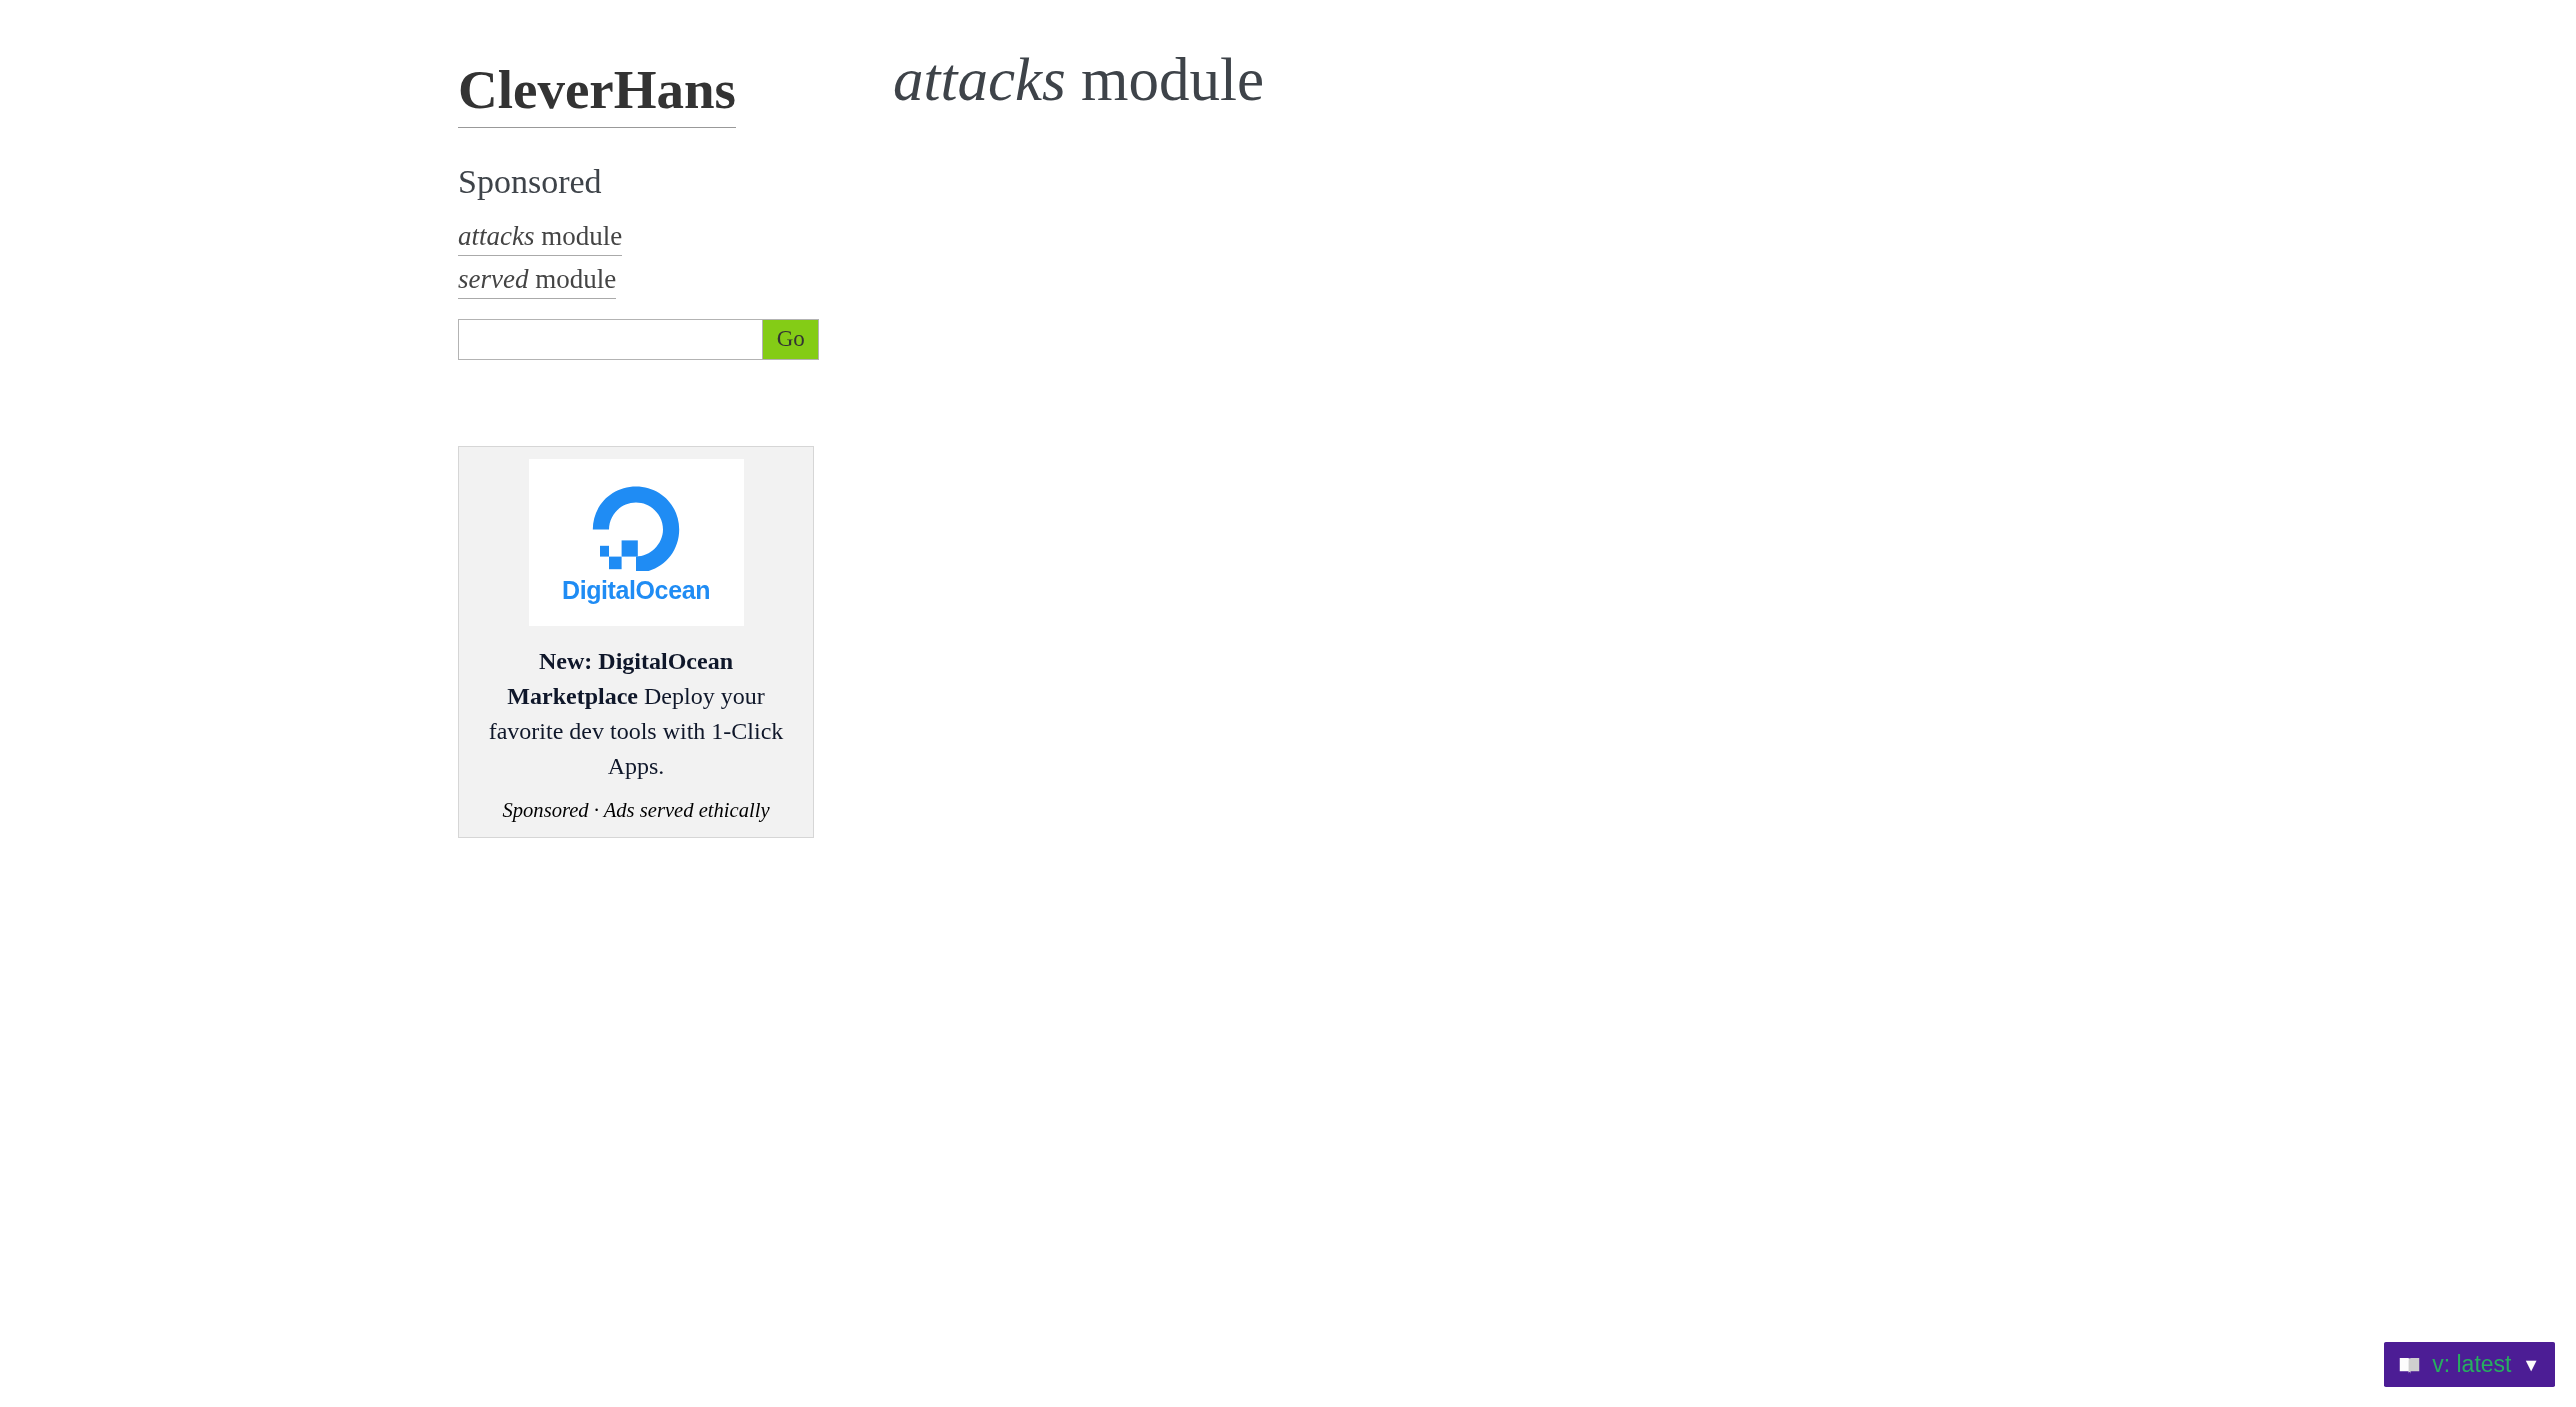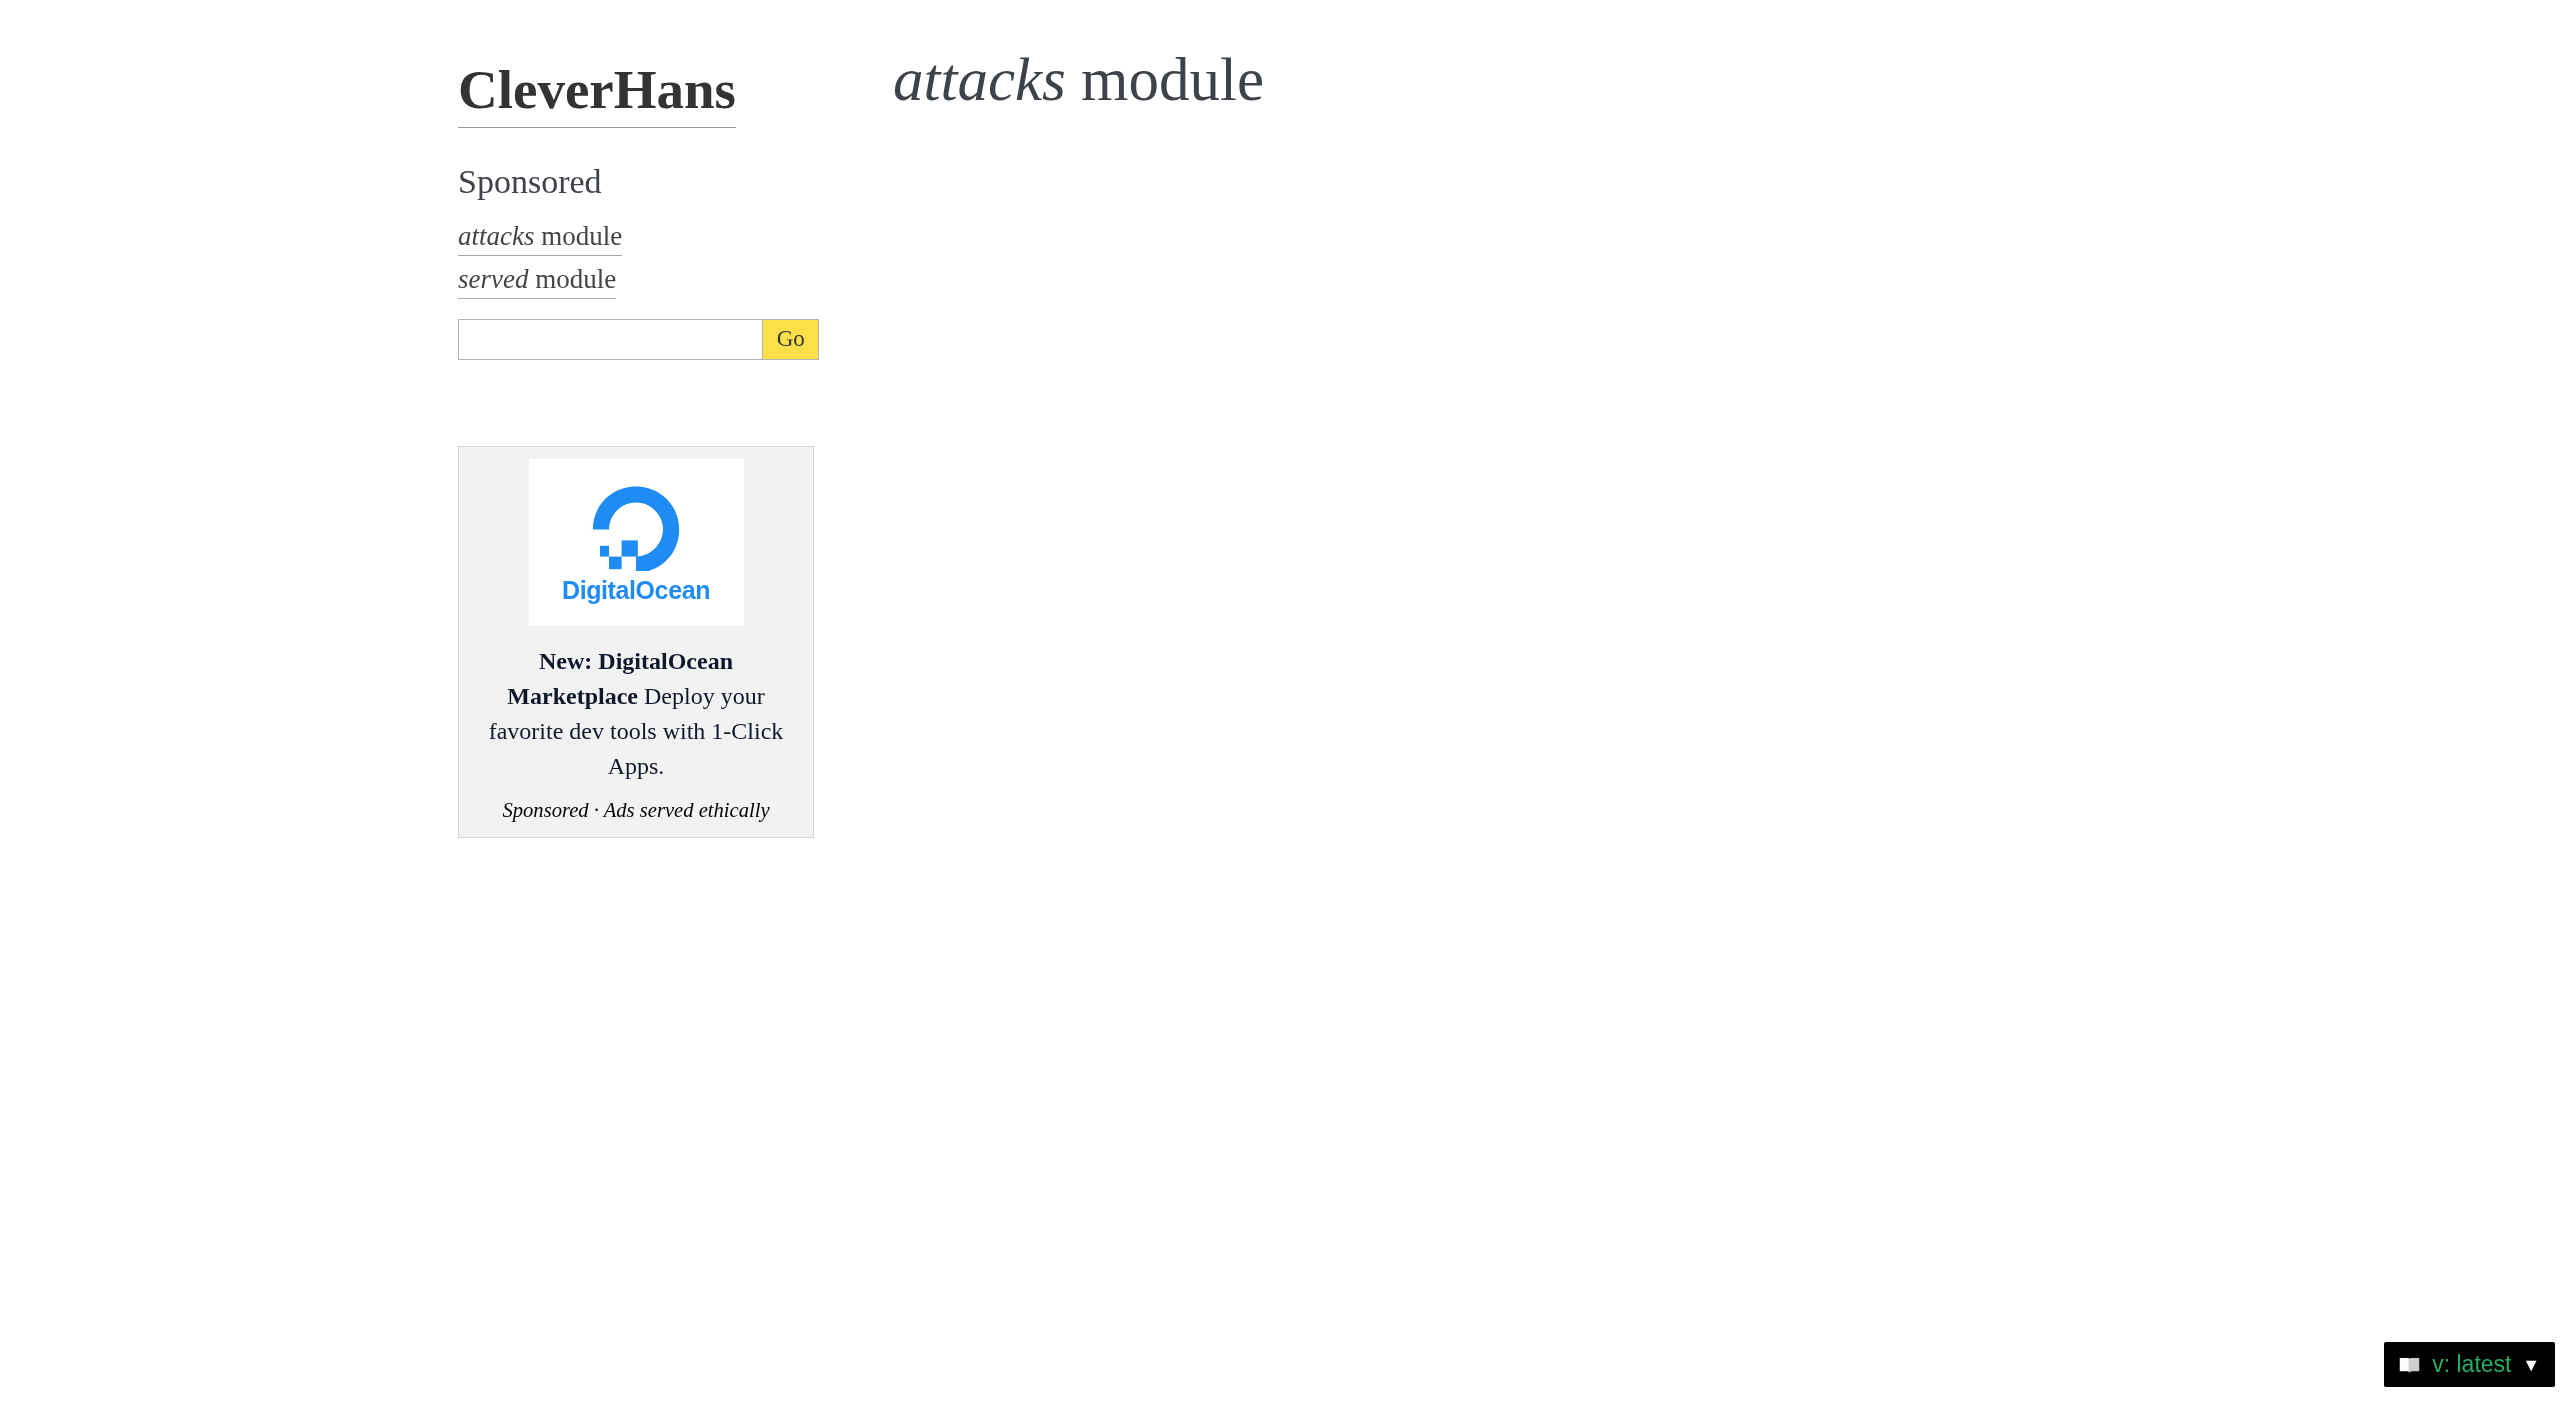--- a/index.html
+++ b/index.html
@@ -79,21 +79,21 @@
     background: #ffffff;
     font-family: "Liberation Serif", serif;
     font-size: 23px;
     padding: 0 7.2px;
     outline: none;
     box-sizing: border-box;
   }
   .search-go {
     width: 70px;
     border: 0.9px solid #b3b3b3;
-    background: #fde047;
+    background: #84cc16;
     font-family: "Liberation Serif", serif;
     font-size: 23px;
     color: #333;
     cursor: pointer;
     box-sizing: border-box;
   }
 
   
   .ad-card {
     margin-top: 86px;
@@ -158,21 +158,21 @@
     margin: 43px 0 0 0;
     line-height: 1.2;
   }
   .page-title em { font-style: italic; }
 
   
   .rtd-badge {
     position: absolute;
     right: 21.5px;
     bottom: 20px;
-    background: #000000;
+    background: #4c1d95;
     color: #fcfcfc;
     font-family: "Liberation Sans", sans-serif;
     font-size: 23px;
     padding: 9px 14.4px;
     display: flex;
     align-items: center;
     gap: 10.8px;
     cursor: pointer;
     border-radius: 1.8px;
   }

